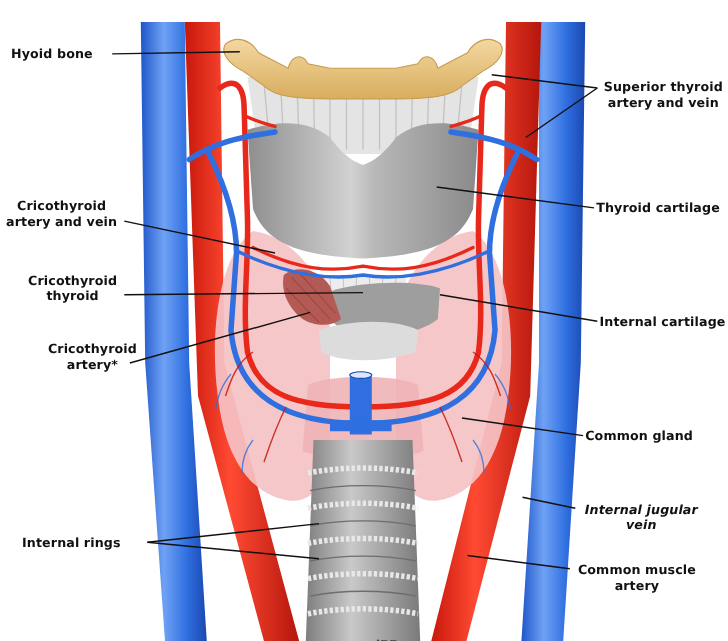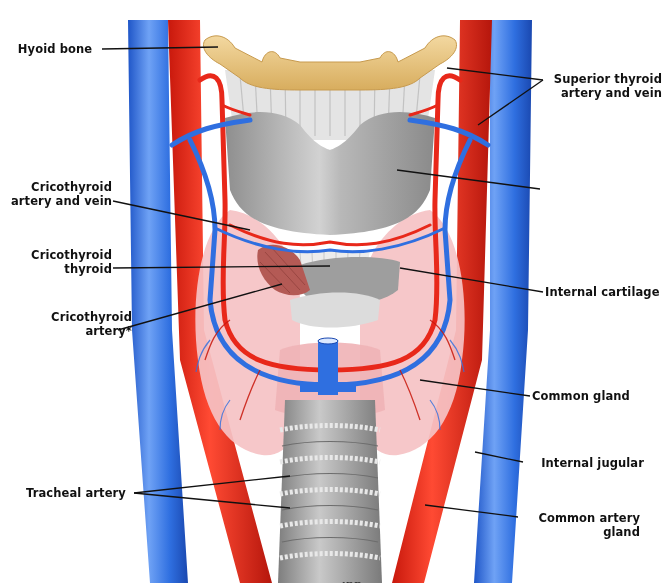--- a/index.html
+++ b/index.html
@@ -2,22 +2,22 @@
 <html><head>
 <meta charset="utf-8">
 <style>
   html, body { margin: 0; padding: 0; background: #ffffff; }
   body { width: 662px; height: 583px; overflow: hidden; position: relative;
          font-family: "DejaVu Sans", "Liberation Sans", sans-serif; }
   #stage { position: absolute; left: 0; top: 0; width: 662px; height: 583px; }
   svg { position: absolute; left: 0; top: 0; }
   .lbl { position: absolute; font-size: 11.5px; font-weight: bold; color: #111;
          line-height: 14px; white-space: nowrap; letter-spacing: 0.1px; }
-  .lbl.center { text-align: right; }
-  .lbl.right { text-align: center; }
+  .lbl.center { text-align: center; }
+  .lbl.right { text-align: left; }
   .lbl span { display: block; }
   .sig { position: absolute; font-family: "DejaVu Serif", serif; font-style: italic;
          font-size: 11px; color: #222; }
 </style>
 </head>
 <body>
 
 <div id="stage">
   <svg width="662" height="583" viewBox="0 0 662 583">
     <defs>
@@ -173,35 +173,39 @@
   </div>
   <div class="lbl center" style="left:20px; top:248px; width:92px;">
     <span>Cricothyroid</span>
     <span>thyroid</span>
   </div>
   <div class="lbl center" style="left:36px; top:310px; width:96px;">
     <span>Cricothyroid</span>
     <span>artery*</span>
   </div>
   <div class="lbl right" style="left:20px; top:486px; width:112px;">
-    <span>Tracheal artery</span>
+    <span>Internal rings</span>
   </div>
 
   <div class="lbl center" style="left:544px; top:72px; width:118px;">
     <span>Superior thyroid</span>
     <span>artery and vein</span>
   </div>
+  <div class="lbl" style="left:542px; top:182px;">
+    <span>Thyroid cartilage</span>
+  </div>
   <div class="lbl" style="left:545px; top:285px;">
     <span>Internal cartilage</span>
   </div>
   <div class="lbl" style="left:532px; top:389px;">
     <span>Common gland</span>
   </div>
-  <div class="lbl center" style="left:522px; top:456px; width:122px;">
+  <div class="lbl center" style="left:522px; top:456px; width:122px;font-style:italic;">
     <span>Internal jugular</span>
+    <span>vein</span>
   </div>
   <div class="lbl center" style="left:518px; top:511px; width:122px;">
-    <span>Common artery</span>
-    <span>gland</span>
+    <span>Common muscle</span>
+    <span>artery</span>
   </div>
 
   <div class="sig" style="left:338px; top:568px;margin-top:12px;">dRB</div>
 </div>
 
 </body></html>

